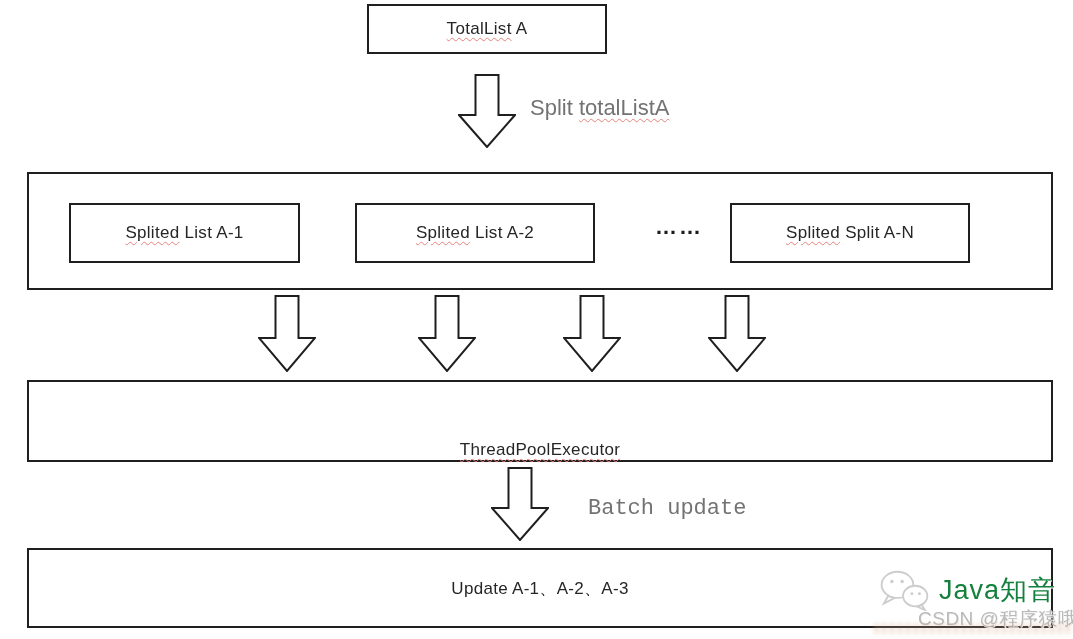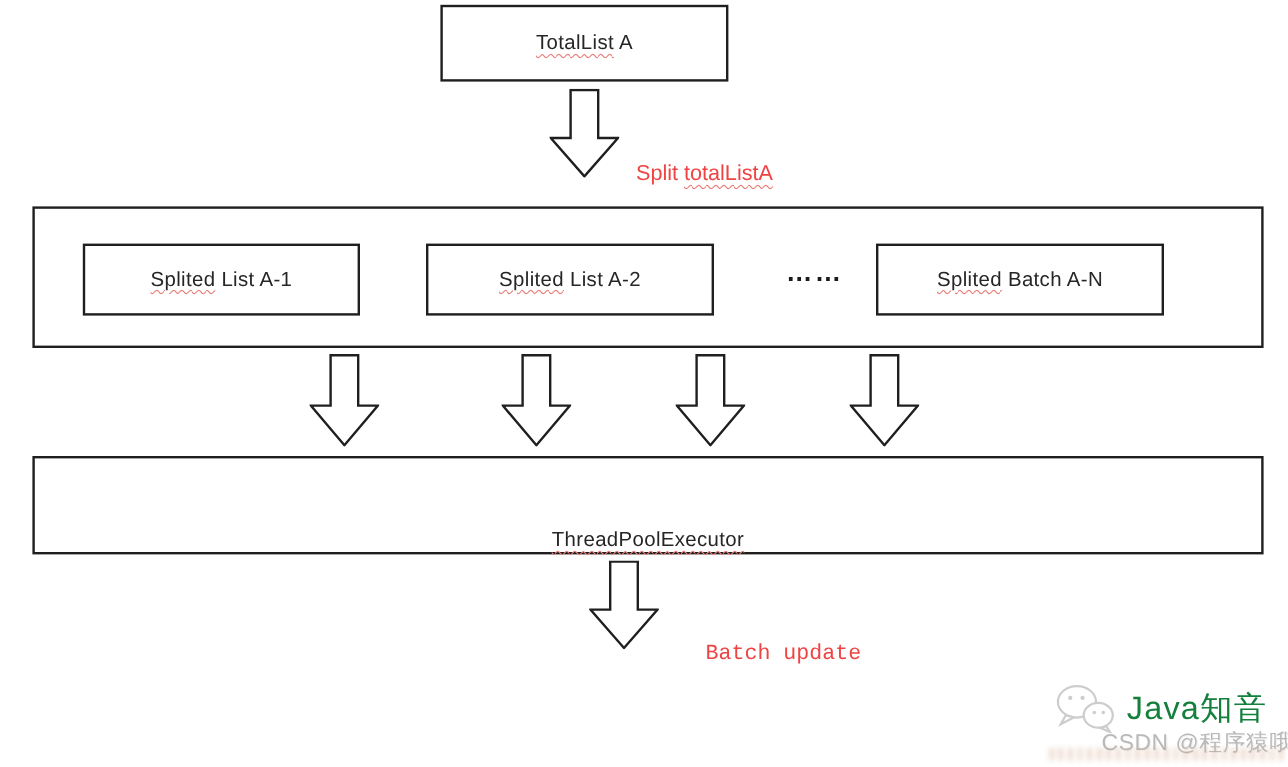--- a/index.html
+++ b/index.html
@@ -25,24 +25,23 @@
   }
   .sq {
     text-decoration-line: underline;
     text-decoration-style: wavy;
     text-decoration-color: #e8827c;
     text-decoration-thickness: 1px;
     text-underline-offset: 3px;
   }
   .flow-label {
     position: absolute;
-    font-size: 18px;
-    color: #ef4444;
+    font-size: 22px;
+    color: #737373;
     white-space: nowrap;
-    margin-top: 39px;
   }
   .arrow { position: absolute; }
   .dots {
     position: absolute;
     left: 598px;
     top: 29px;
     width: 104px;
     height: 60px;
     display: flex;
     align-items: center;
@@ -90,41 +89,41 @@
     filter: blur(2px);
     border-radius: 3px;
     pointer-events: none;
   }
 </style>
 </head>
 <body>
 
 <div class="canvas">
 
-  <div class="box" style="left:367px; top:4px; width:240px; height:64px;">
+  <div class="box" style="left:367px; top:4px; width:240px; height:50px;">
     <span><span class="sq">TotalList</span><span> A</span></span>
   </div>
 
   <svg class="arrow" style="left:458px; top:74px;" width="58" height="74" viewBox="0 0 58 74">
     <path d="M17.5 1 H40.5 V41 H57 L29 73 L1 41 H17.5 Z" fill="#ffffff" stroke="#1f1f1f" stroke-width="2" stroke-linejoin="miter"></path>
   </svg>
   <div class="flow-label" style="left:530px; top:95px;"><span>Split </span><span class="sq">totalListA</span></div>
 
   <div class="box" style="left:27px; top:172px; width:1026px; height:118px;">
     <div class="box" style="left:40px; top:29px; width:231px; height:60px;">
       <span><span class="sq">Splited</span><span> List A-1</span></span>
     </div>
     <div class="box" style="left:326px; top:29px; width:240px; height:60px;">
       <span><span class="sq">Splited</span><span> List A-2</span></span>
     </div>
     <div class="dots">
       <span>……</span>
     </div>
     <div class="box" style="left:701px; top:29px; width:240px; height:60px;">
-      <span><span class="sq">Splited</span><span> Batch A-N</span></span>
+      <span><span class="sq">Splited</span><span> Split A-N</span></span>
     </div>
   </div>
 
   <svg class="arrow" style="left:258px; top:295px;" width="58" height="77" viewBox="0 0 58 77">
     <path d="M17.5 1 H40.5 V43 H57 L29 76 L1 43 H17.5 Z" fill="#ffffff" stroke="#1f1f1f" stroke-width="2"></path>
   </svg>
   <svg class="arrow" style="left:418px; top:295px;" width="58" height="77" viewBox="0 0 58 77">
     <path d="M17.5 1 H40.5 V43 H57 L29 76 L1 43 H17.5 Z" fill="#ffffff" stroke="#1f1f1f" stroke-width="2"></path>
   </svg>
   <svg class="arrow" style="left:563px; top:295px;" width="58" height="77" viewBox="0 0 58 77">
@@ -136,20 +135,23 @@
 
   <div class="box" style="left:27px; top:380px; width:1026px; height:82px;align-items:flex-end;">
     <span class="sq">ThreadPoolExecutor</span>
   </div>
 
   <svg class="arrow" style="left:491px; top:467px;" width="58" height="74" viewBox="0 0 58 74">
     <path d="M17.5 1 H40.5 V41 H57 L29 73 L1 41 H17.5 Z" fill="#ffffff" stroke="#1f1f1f" stroke-width="2"></path>
   </svg>
   <div class="flow-label" style="left:588px; top:496px;font-family:Liberation Mono, monospace;">Batch update</div>
 
+  <div class="box" style="left:27px; top:548px; width:1026px; height:80px;">
+    <span>Update A-1、A-2、A-3</span>
+  </div>
 
   <div class="wm-brand">
     <svg width="56" height="42" viewBox="0 0 60 45">
       <g stroke="#cdcdcd" stroke-width="2" fill="#ffffff">
         <ellipse cx="23" cy="17" rx="17" ry="14"></ellipse>
         <path d="M13 29 L8.5 37 L20 31 Z"></path>
         <ellipse cx="42" cy="29" rx="13" ry="11"></ellipse>
         <path d="M49 38.5 L52.5 44 L44.5 40.5 Z"></path>
       </g>
       <g fill="#cdcdcd">

